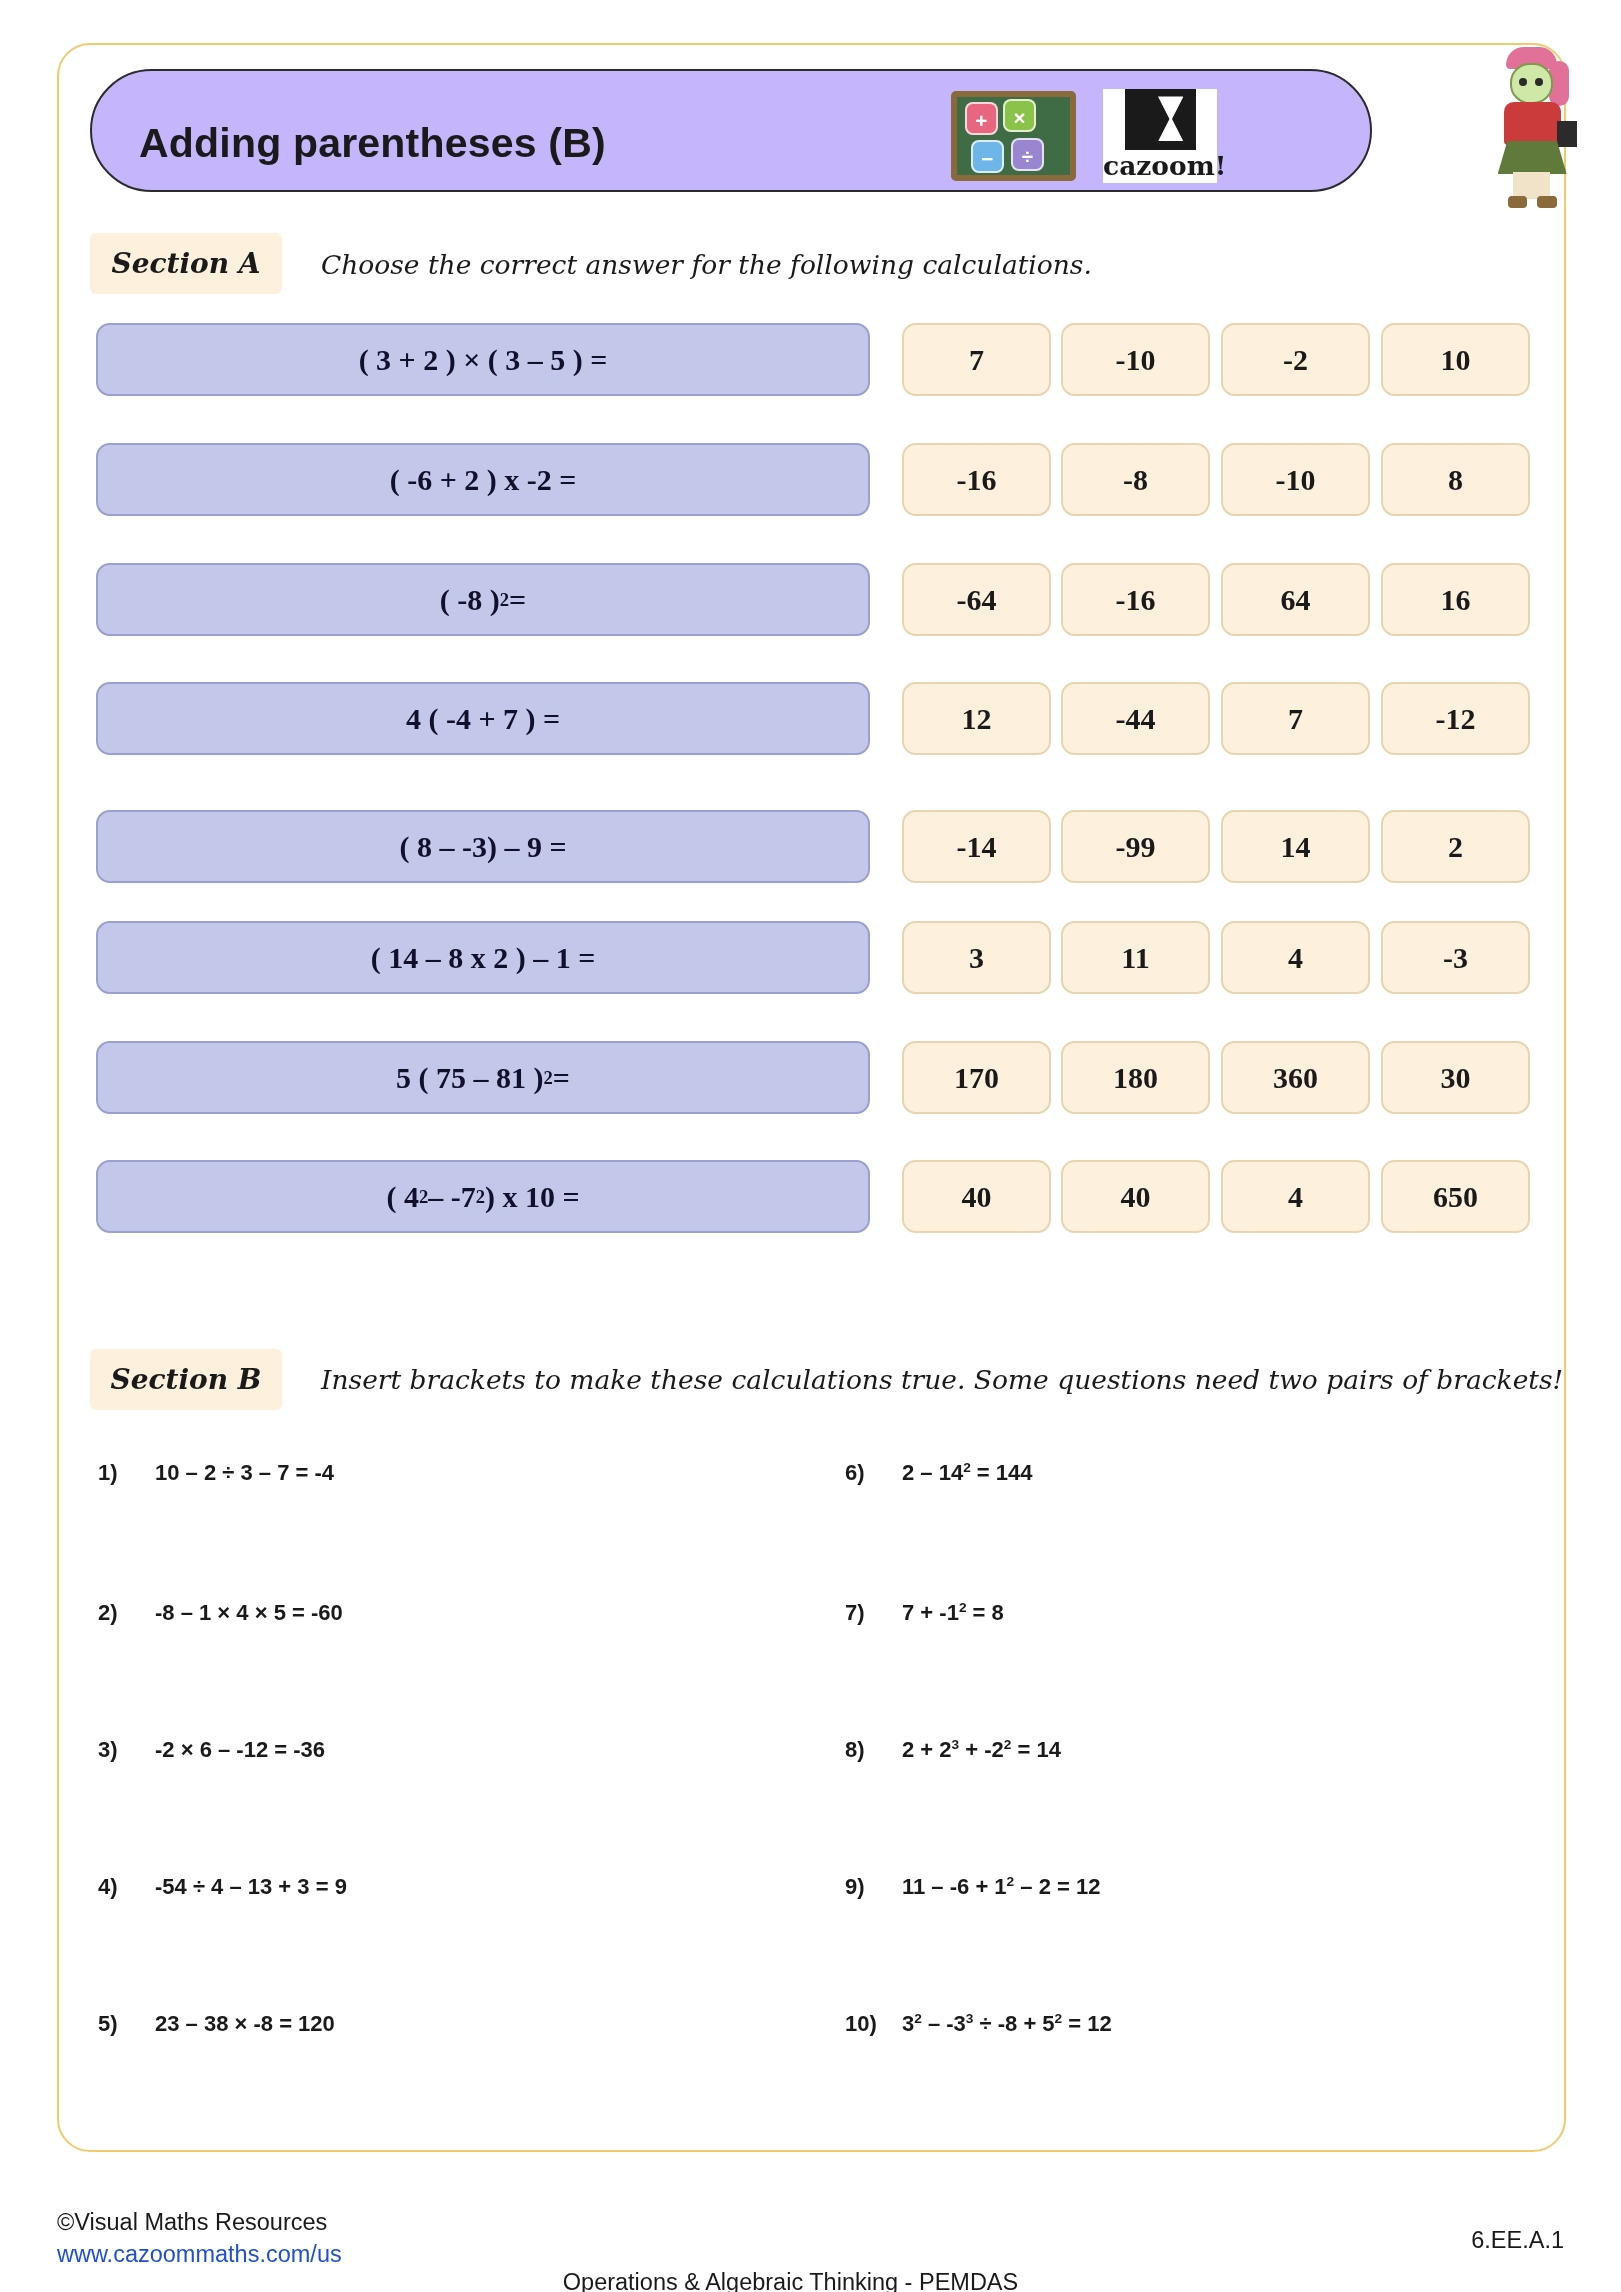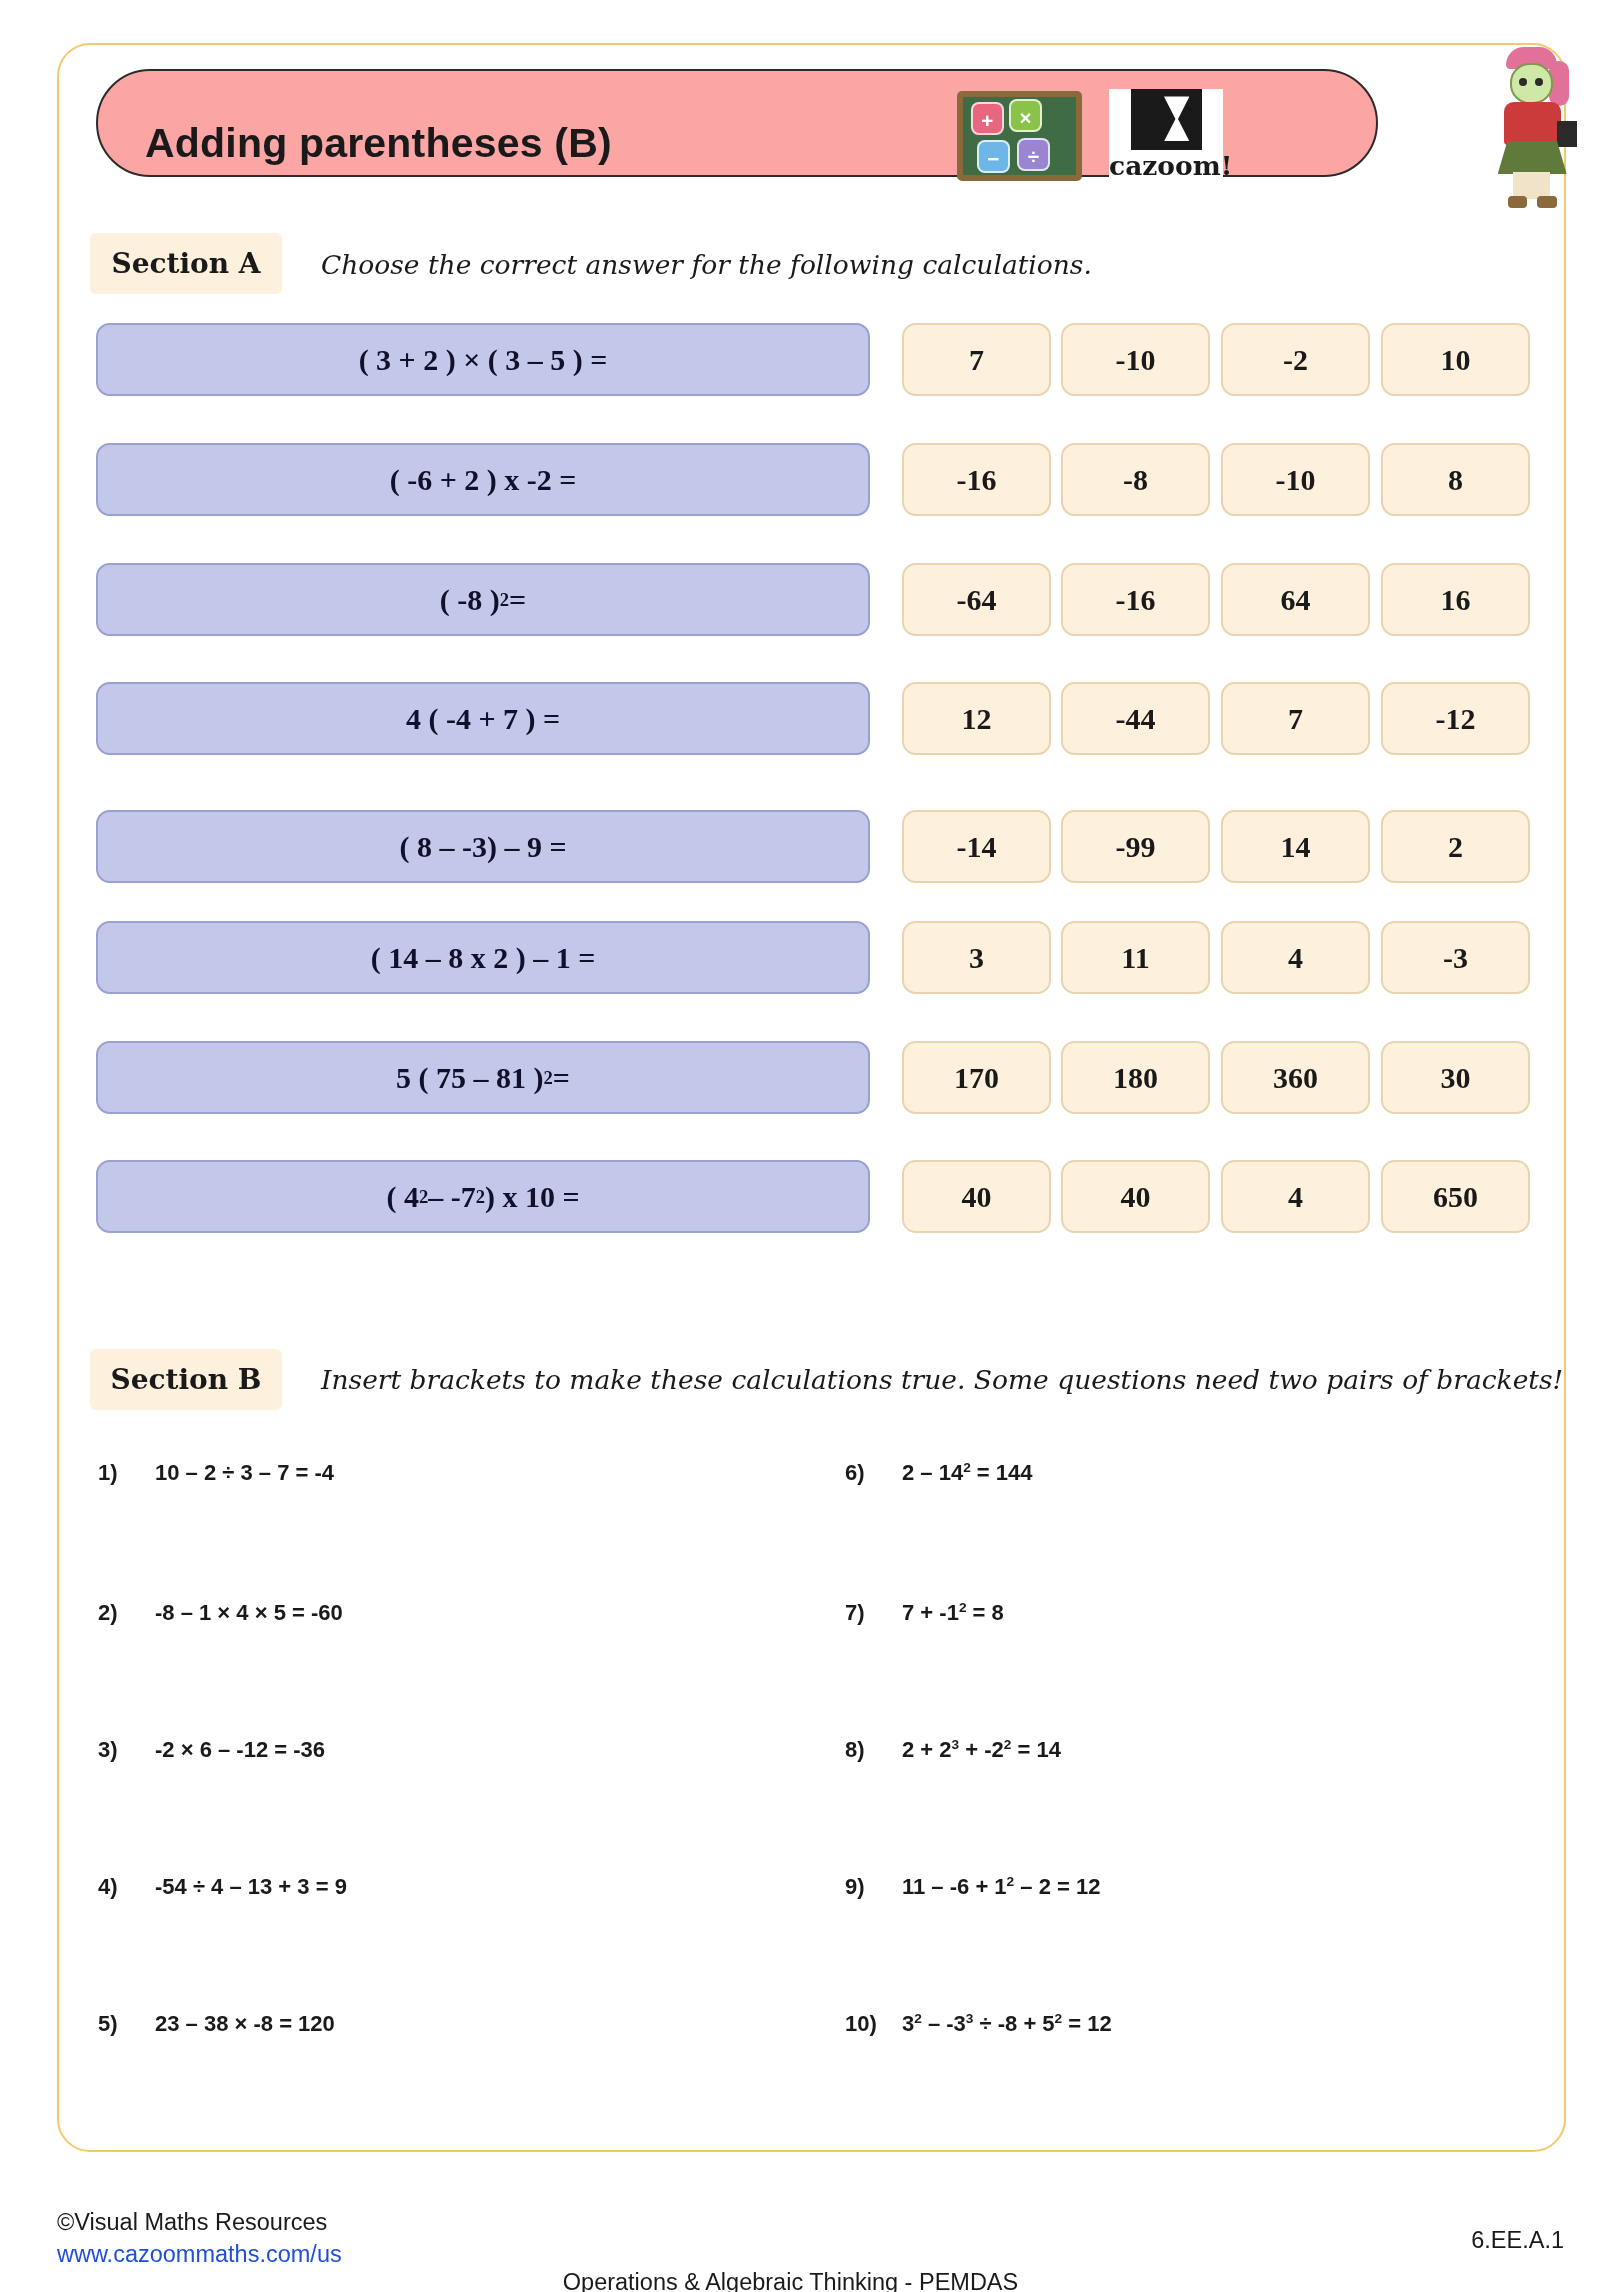--- a/index.html
+++ b/index.html
@@ -21,27 +21,27 @@
     width: 1509px;
     height: 2109px;
     border: 2.9px solid #f2c96b;
     border-radius: 33px;
     background: #ffffff;
   }
 
   
   .title-bar {
     position: absolute;
-    left: 96px;
+    left: 90px;
     top: 69px;
     width: 1282px;
-    height: 108px;
+    height: 123px;
     border: 2.9px solid #2b2b2b;
     border-radius: 63px;
-    background: #fca5a5;
+    background: #c4b5fd;
   }
   .title-text {
     position: absolute;
     left: 47px;
     top: 49px;
     font-size: 41px;
     font-weight: bold;
     color: #1a1a1a;
     letter-spacing: 0.2px;
   }
@@ -123,20 +123,21 @@
 
   
   .section-label {
     position: absolute;
     width: 192px;
     height: 61px;
     background: #fdf0dc;
     border-radius: 5.9px;
     font-family: "DejaVu Serif", serif;
     font-weight: bold;
+    font-style: italic;
     font-size: 28px;
     color: #1a1a1a;
     display: flex;
     align-items: center;
     justify-content: center;
   }
   .section-instr {
     position: absolute;
     font-family: "DejaVu Serif", serif;
     font-style: italic;

